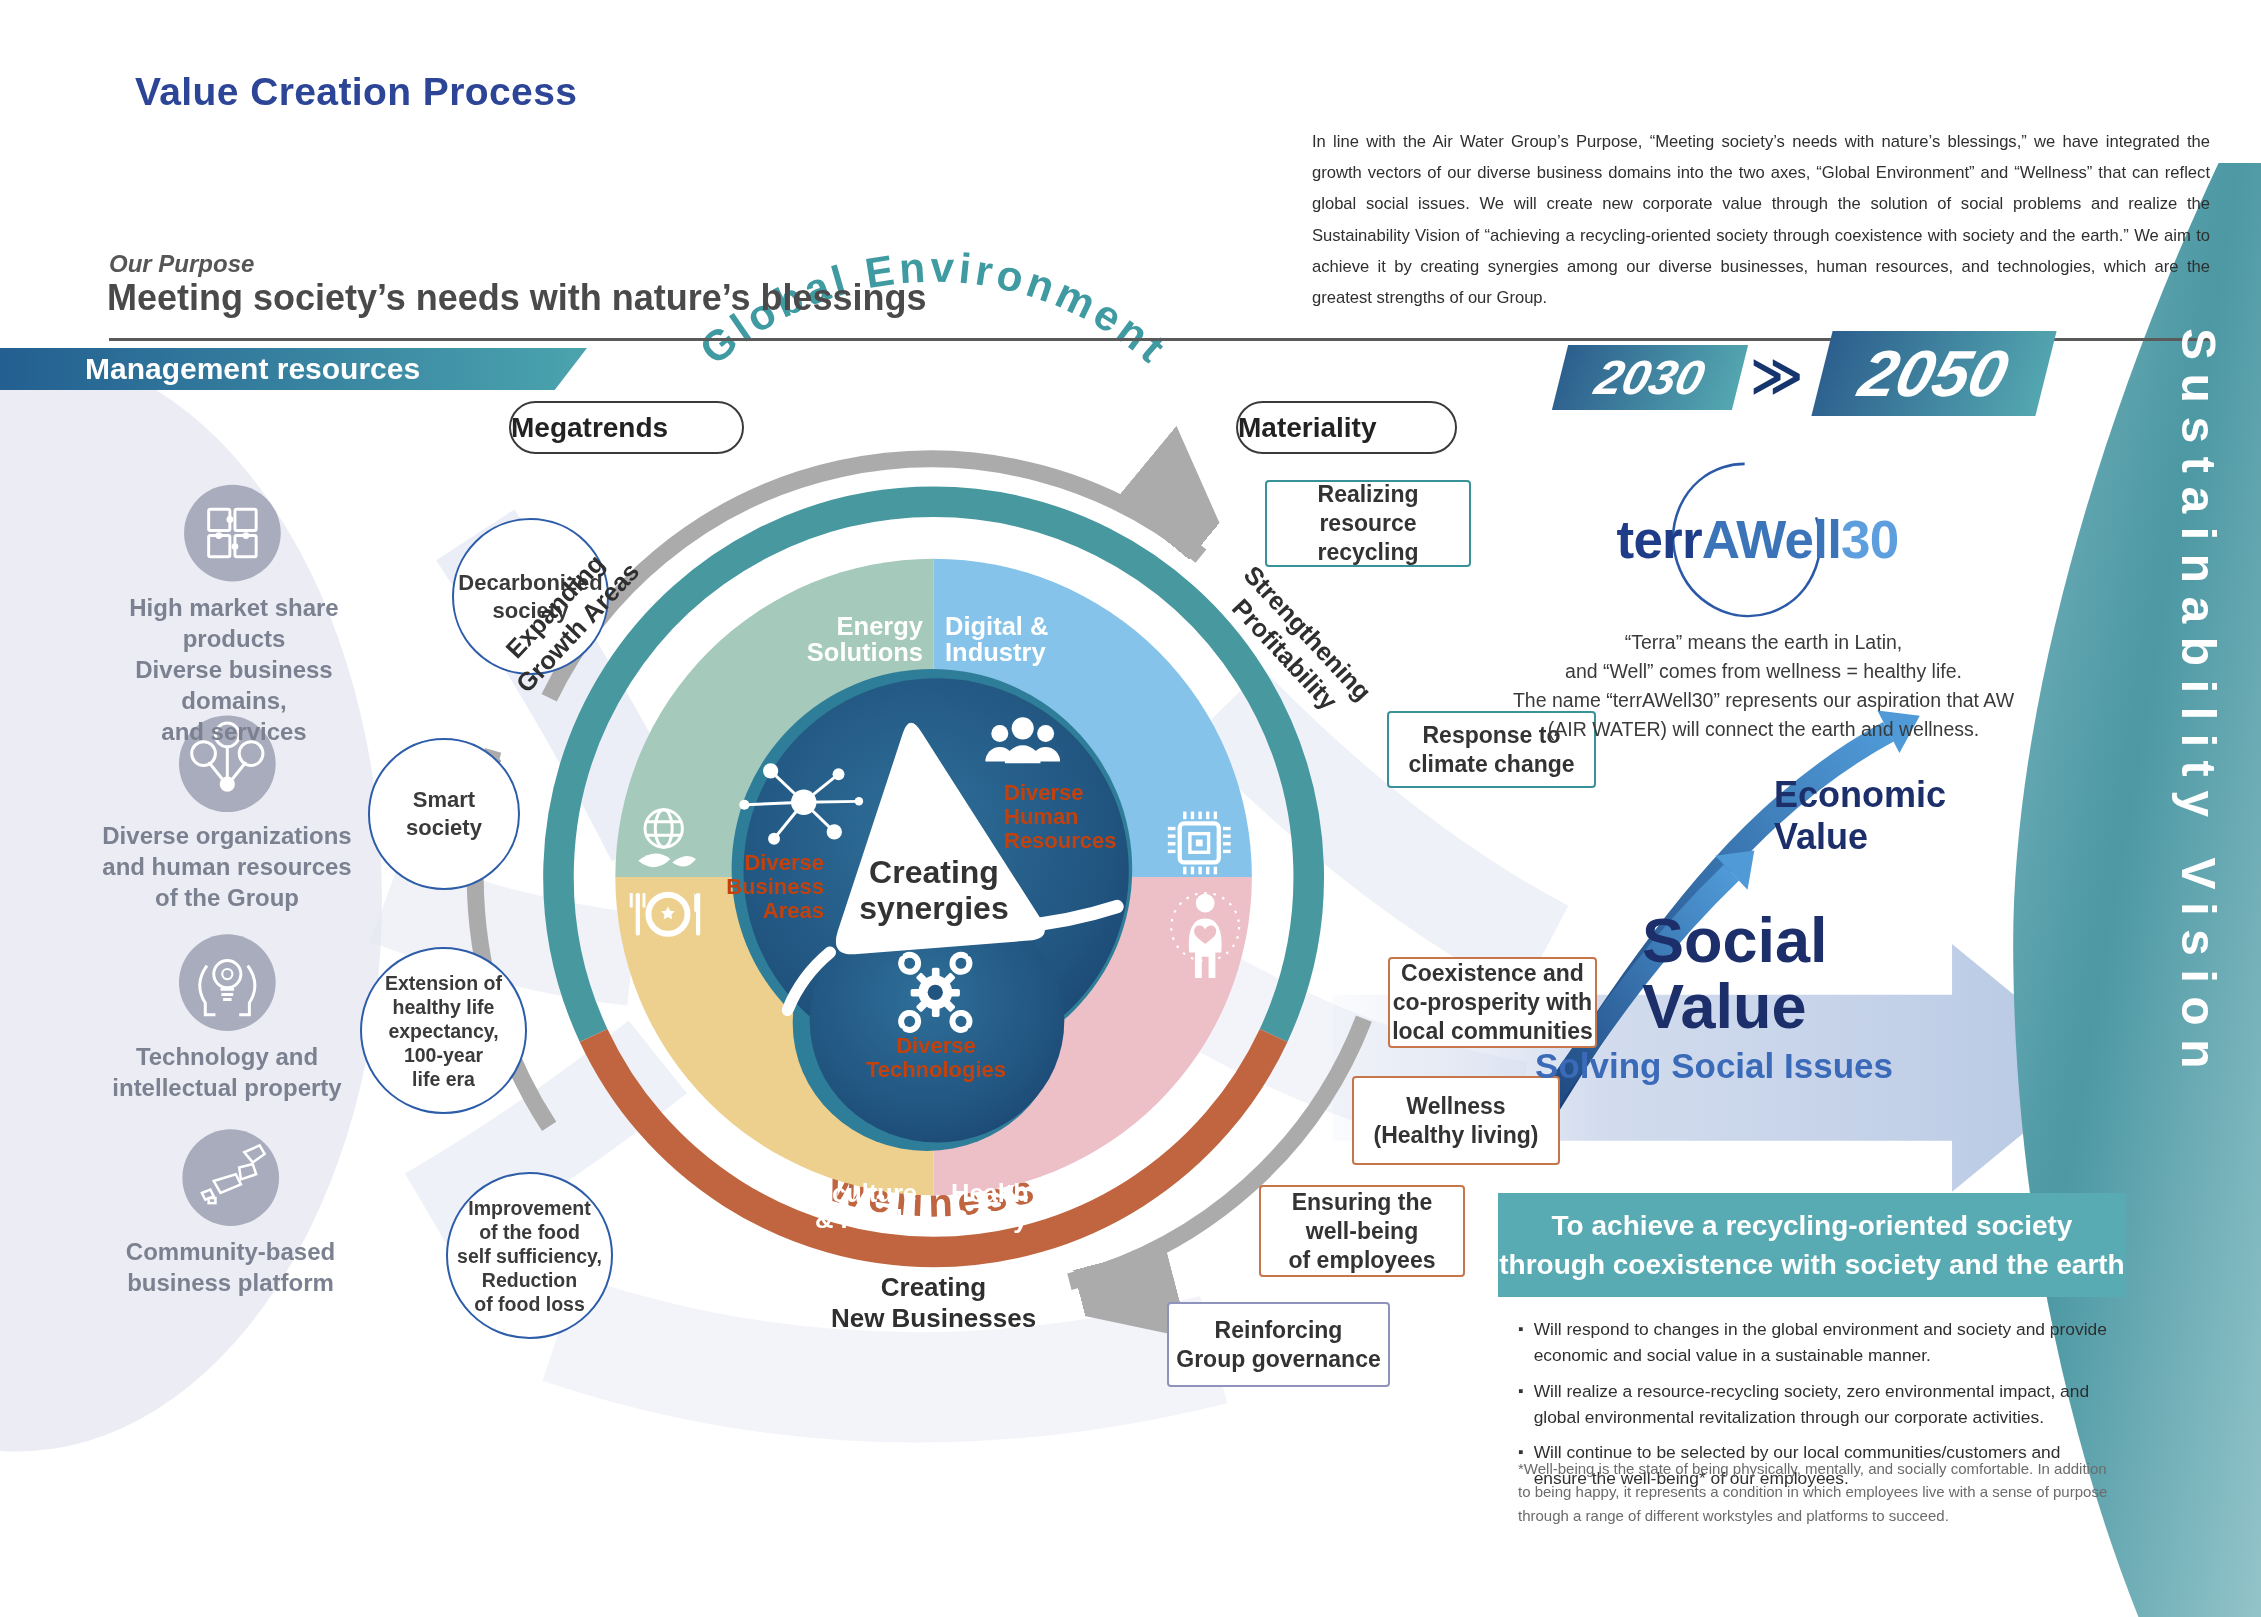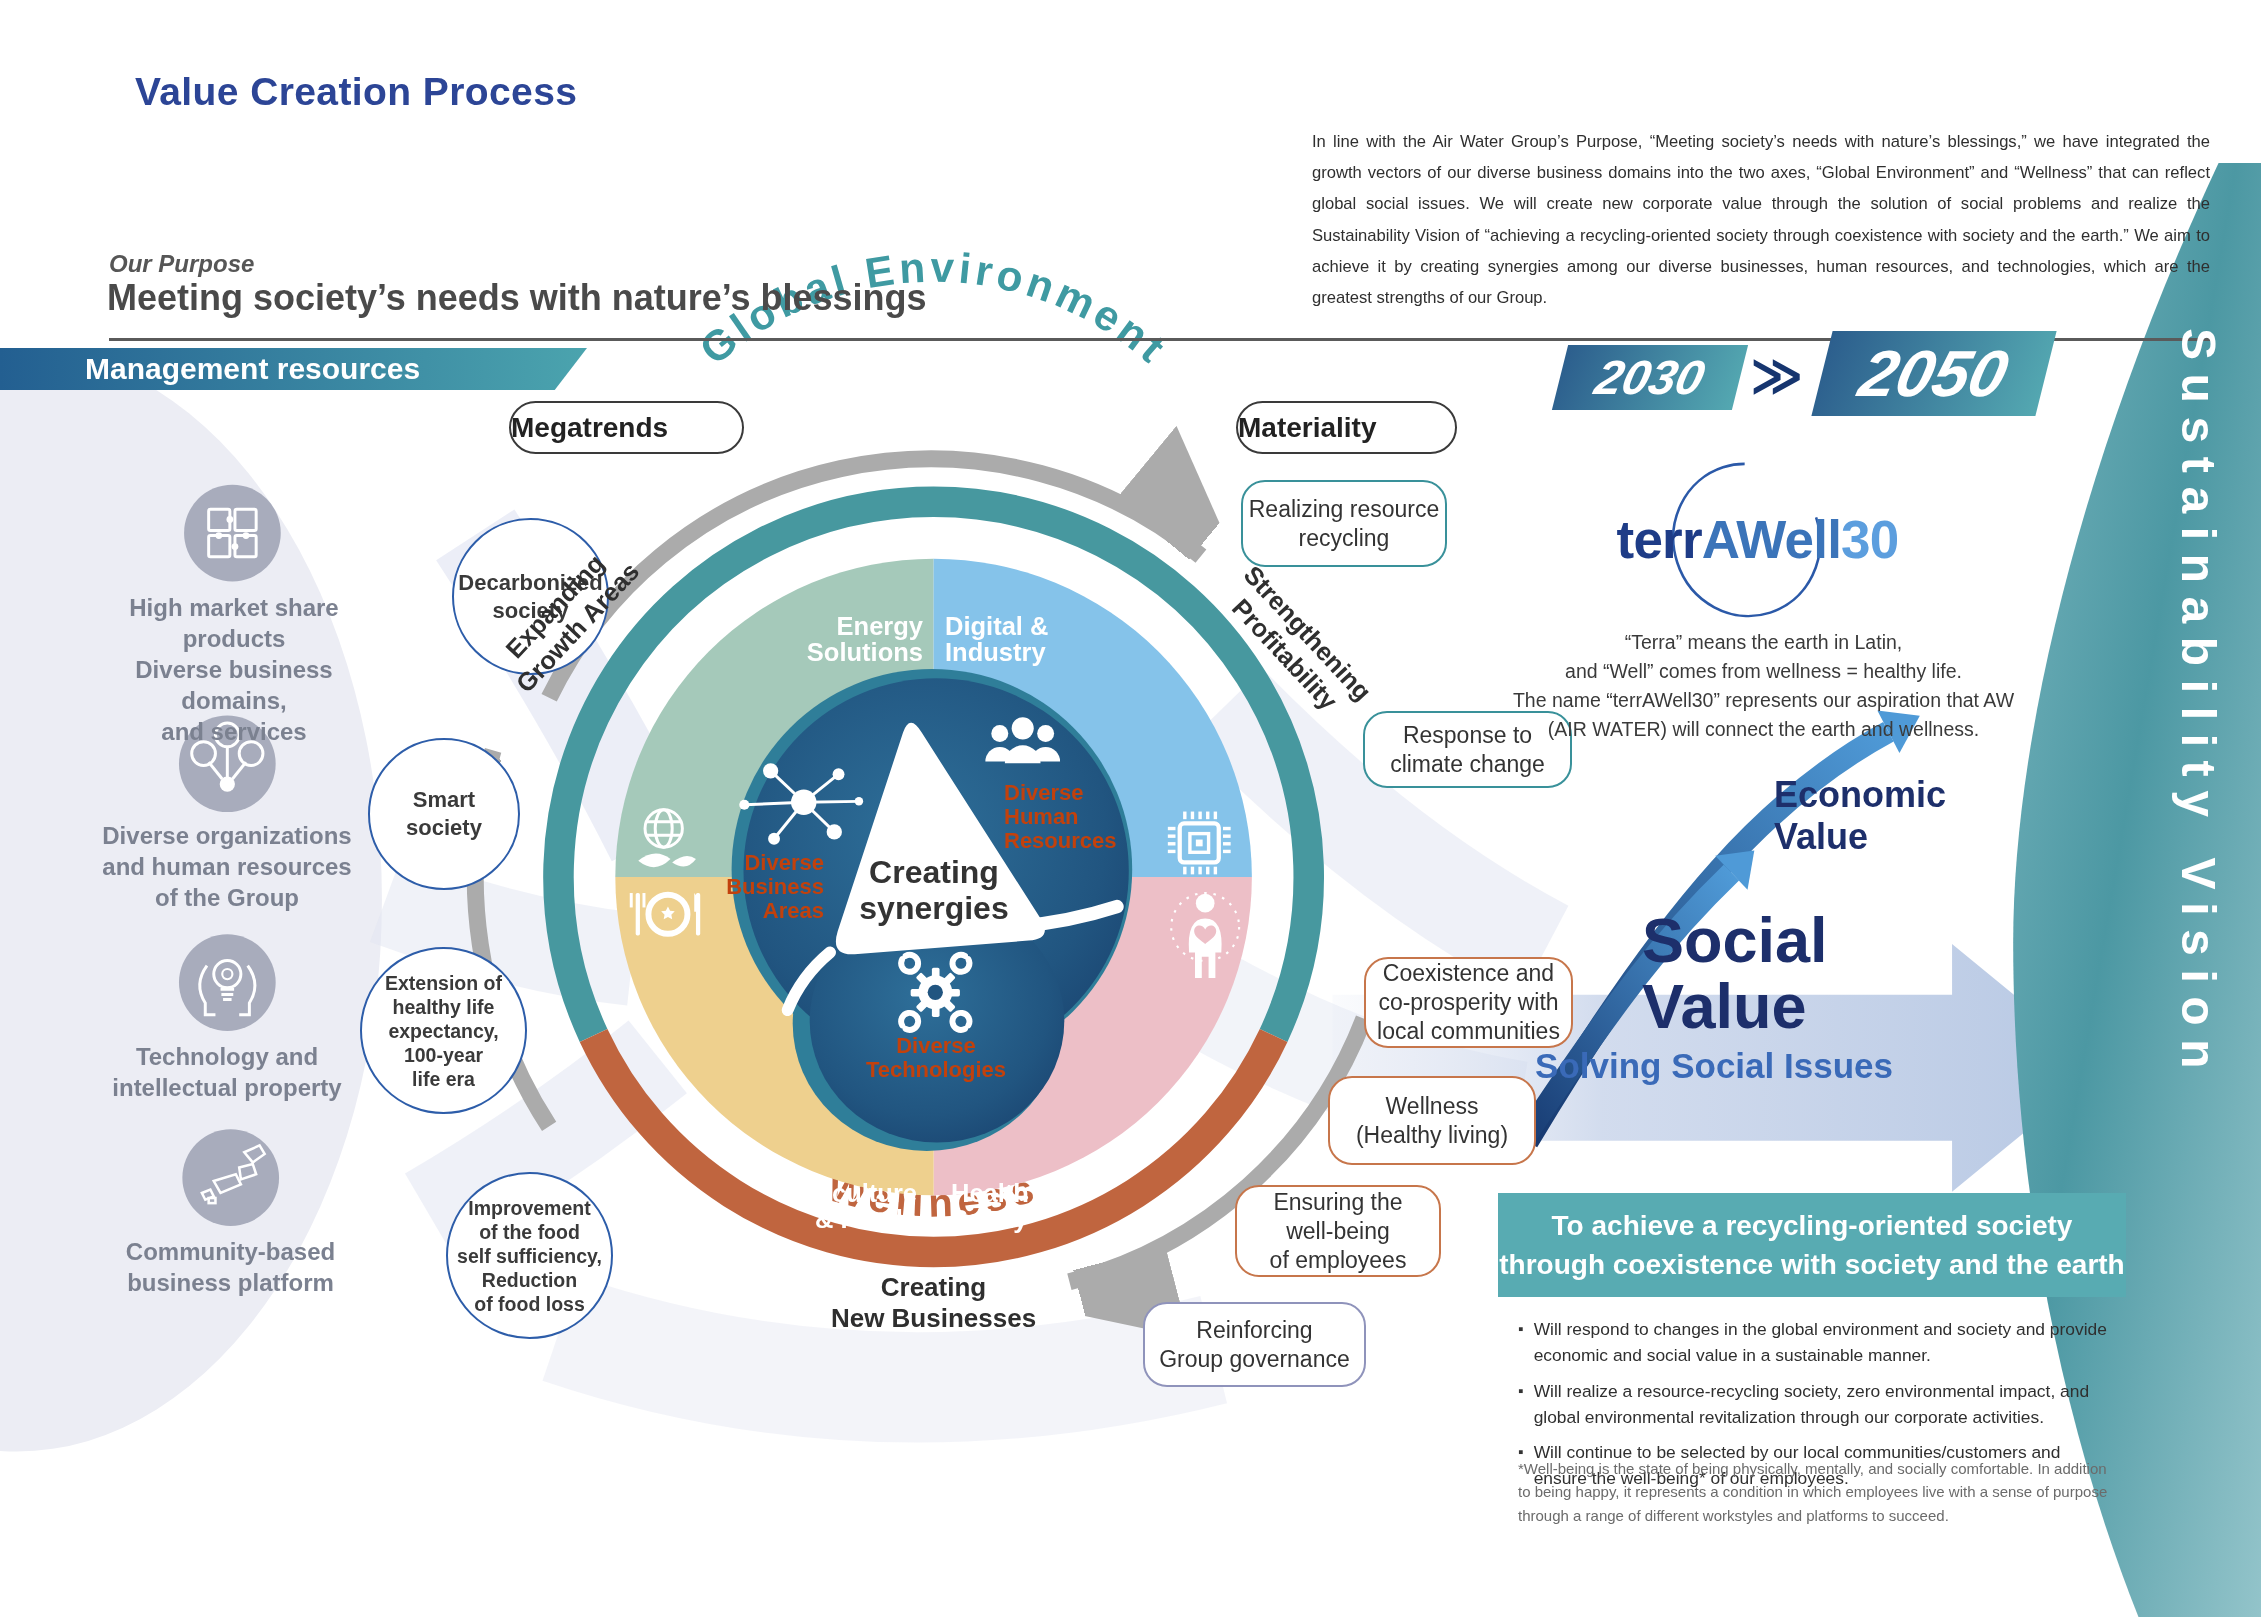--- a/index.html
+++ b/index.html
@@ -18,22 +18,22 @@
     color:#fff;font-size:30px;font-weight:bold;display:flex;align-items:center;padding-left:85px;}
   .mr-label{font-size:24px;font-weight:600;color:#7b8190;text-align:center;line-height:31px;}
   
   .pill{border:2.5px solid #3a3a3a;border-radius:27px;background:#fff;display:flex;align-items:center;
     font-size:28px;font-weight:bold;color:#222;}
   
   .bubble{border:2.5px solid #2d5da9;border-radius:50%;background:#fff;display:flex;flex-direction:column;
     align-items:center;justify-content:center;color:#3a3a3a;font-weight:600;text-align:center;}
   .bubble .ln{display:block;}
   
-  .mbox{background:#fff;border-radius:24px;display:flex;flex-direction:column;align-items:center;justify-content:center;
-    font-size:23px;font-weight:400;color:#333;line-height:29px;text-align:center;}
+  .mbox{background:#fff;border-radius:4px;display:flex;flex-direction:column;align-items:center;justify-content:center;
+    font-size:23px;font-weight:700;color:#333;line-height:29px;text-align:center;margin-left:24px;}
   .b-green{border:2.5px solid #39919a;}
   .b-orange{border:2.5px solid #c7764b;}
   .b-purple{border:2.5px solid #8f93bb;}
   
   .qlabel{font-size:25.5px;font-weight:bold;color:#fff;line-height:26px;}
   .clabel{font-size:22px;font-weight:bold;color:#c2410c;line-height:24px;}
   .synergy{font-size:32px;font-weight:bold;color:#333;line-height:36px;text-align:center;}
   .rot-label{font-size:25.5px;font-weight:bold;color:#2f2f2f;text-align:center;line-height:31px;}
   
   .yearbox{background:linear-gradient(100deg,#2c5e8d,#54a8b1);transform:skewX(-14deg);display:flex;align-items:center;justify-content:center;}

